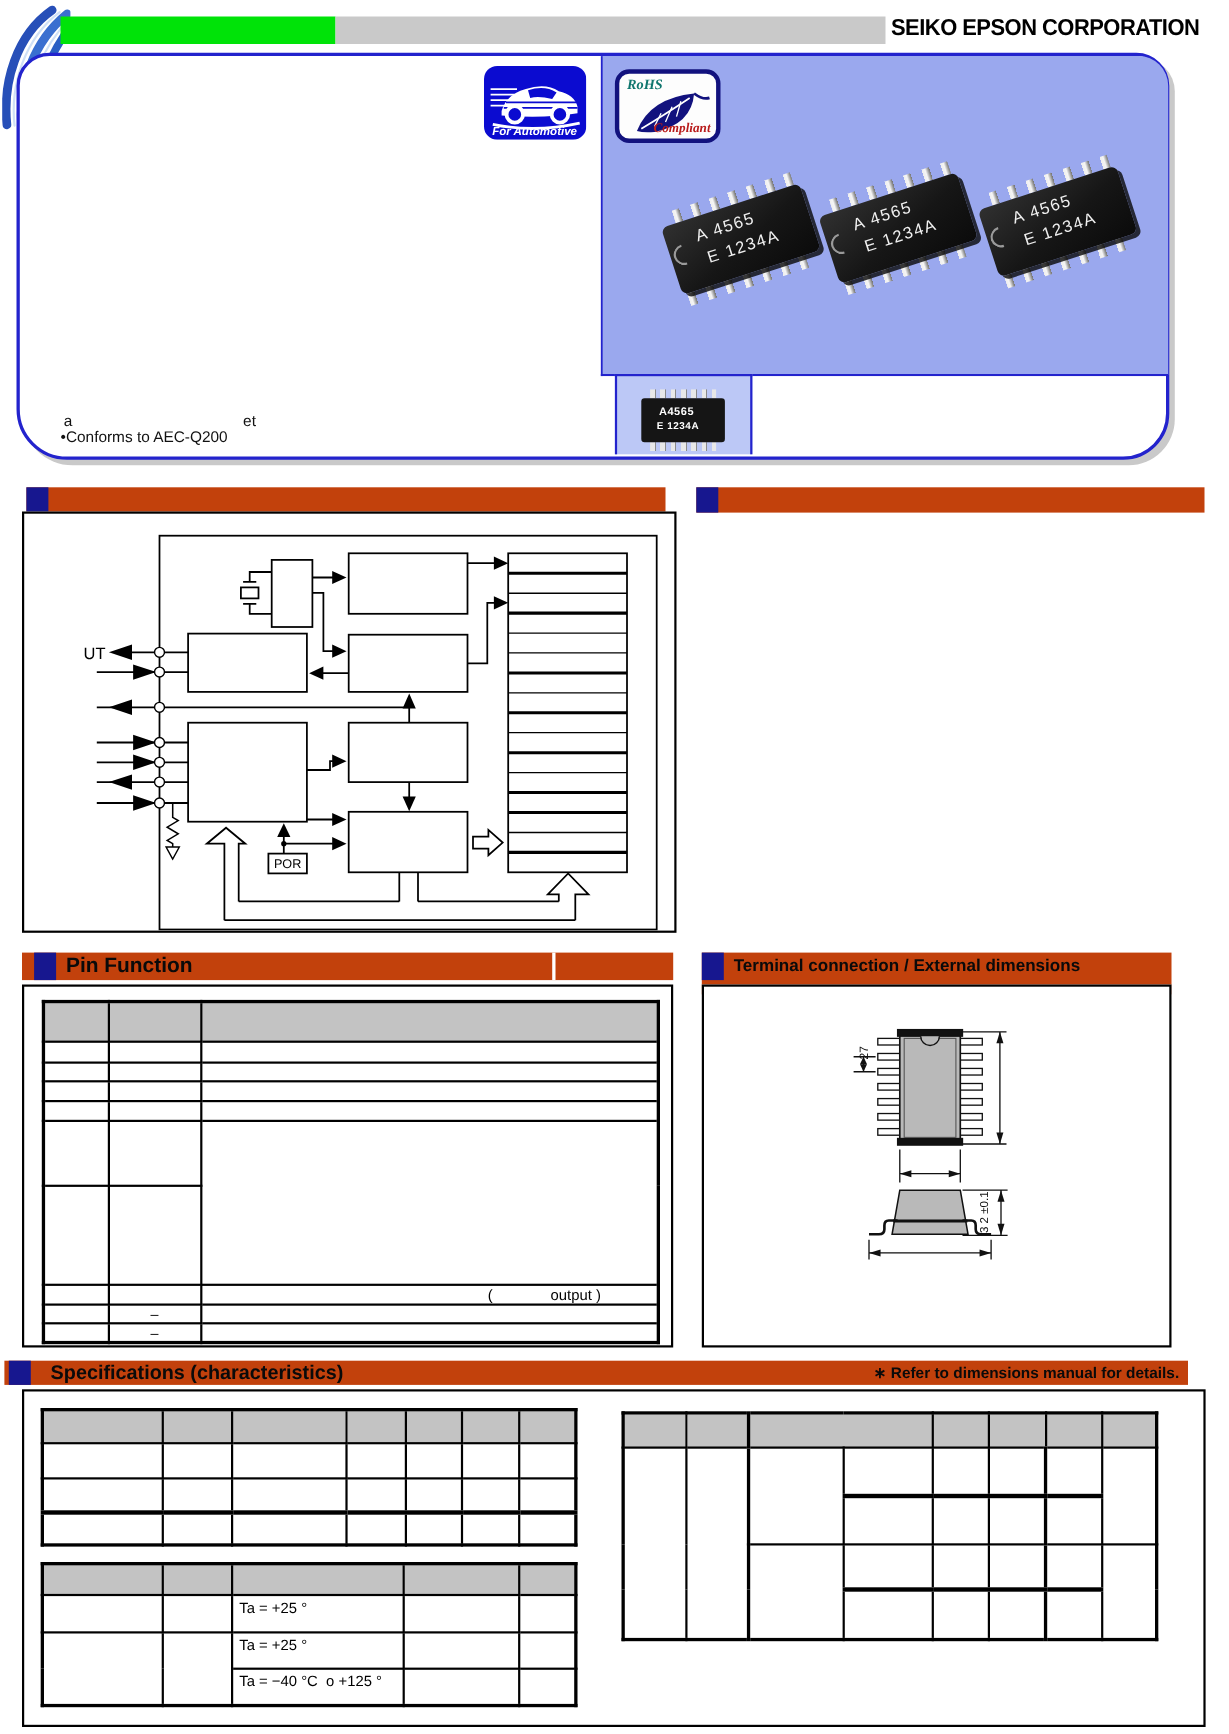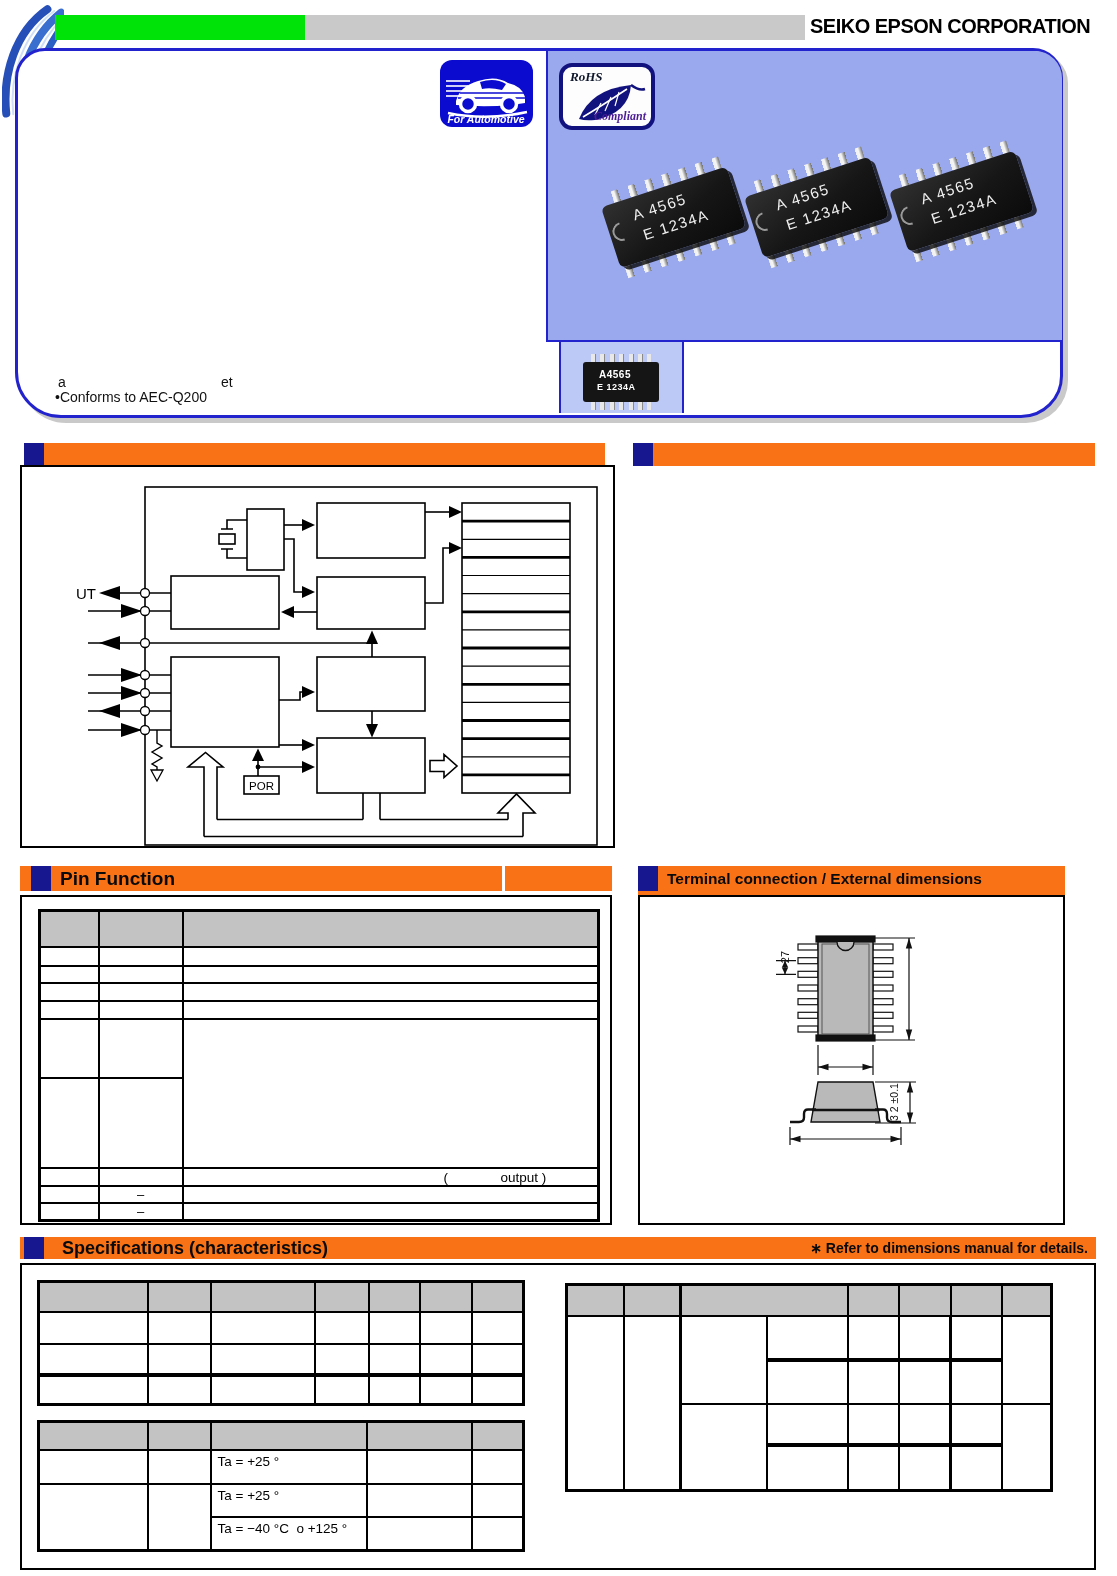--- a/index.html
+++ b/index.html
@@ -21,23 +21,23 @@
         border-left:2px solid #2323cd;border-bottom:2px solid #2323cd;
         border-top-right-radius:27px;}
   .chip-panel{position:absolute;left:541px;top:289px;width:121px;height:71px;background:#bcc8f6;
         border:2px solid #2323cd;border-bottom:none;}
 
   
   .badge-auto{position:absolute;left:422px;top:9px;width:93px;height:67px;}
   .badge-rohs{position:absolute;left:541px;top:12px;width:96px;height:67px;background:#fdfdfd;
         border:4px solid #12127e;border-radius:13px;box-sizing:border-box;}
   .rohs-top{position:absolute;left:7px;top:2px;font-family:"Liberation Serif",serif;
-        font-style:italic;font-weight:bold;font-size:13px;color:#0f172a;}
+        font-style:italic;font-weight:bold;font-size:13px;color:#0f766e;}
   .rohs-bottom{position:absolute;right:5px;bottom:2px;font-family:"Liberation Serif",serif;
-        font-style:italic;font-weight:bold;font-size:12px;color:#4c1d95;}
+        font-style:italic;font-weight:bold;font-size:12px;color:#b91c1c;}
   .rohs-leaf{position:absolute;left:10px;top:12px;}
 
   
   .chip{position:absolute;width:150px;height:118px;transform:rotate(-18deg);}
   .chip .pins{height:12px;background:repeating-linear-gradient(90deg,
         #eeeeee 0px,#f5f5f5 3px,#8f8f8f 6px,#777 7px,rgba(0,0,0,0) 7px,rgba(0,0,0,0) 17.7px);
         width:113px;}
   .chip .pins.top{margin-left:18px;}
   .chip .pins.bottom{margin-left:8px;}
   .chip .body{width:132px;height:64px;margin-left:4px;background:linear-gradient(155deg,#303030,#161616 55%,#0b0b0b);
@@ -52,21 +52,21 @@
   .schip{position:absolute;left:22px;top:12px;width:76px;}
   .schip .spins{height:8px;background:repeating-linear-gradient(90deg,
         #e8e8e8 0 4px,#8a8a8a 4px 5px,rgba(0,0,0,0) 5px 9.4px);width:60px;margin-left:8px;}
   .schip .sbody{width:76px;height:40px;background:#151515;border-radius:3px;position:relative;color:#fff;}
   .schip .s1{position:absolute;left:16px;top:7px;font-size:10px;font-weight:bold;letter-spacing:.5px;}
   .schip .s2{position:absolute;left:14px;top:20px;font-size:9px;font-weight:bold;letter-spacing:.5px;}
 
   .feat{position:absolute;font-size:14px;color:#111;}
 
   
-  .secbar{position:absolute;height:23px;background:#f97316;}
+  .secbar{position:absolute;height:23px;background:#c2410c;}
   .secbar .navy{position:absolute;left:0;top:0;width:20px;height:23px;background:#17178f;}
   .secbar .lbl{position:absolute;left:40px;top:0;line-height:23px;font-weight:bold;color:#0a0a0a;white-space:nowrap;}
   .secbar .gap{position:absolute;top:0;width:3px;height:23px;background:#fff;}
 
   
   .boxc{position:absolute;background:#fff;border:2px solid #000;box-sizing:border-box;}
 
   
   table{border-collapse:collapse;table-layout:fixed;position:absolute;}
   td{border:2px solid #000;padding:0;font-size:13px;vertical-align:top;overflow:hidden;}
@@ -422,21 +422,21 @@
         <polygon points="270,185 266.8,195.5 273.2,195.5"></polygon>
           <polygon points="270,226 266.8,215.5 273.2,215.5"></polygon>
         <polygon points="150,242 160.5,238.8 160.5,245.2"></polygon>
           <polygon points="261,242 250.5,238.8 250.5,245.2"></polygon>
       </g>
       <text x="147" y="62" font-size="11" fill="#111" text-anchor="middle" transform="rotate(-90 147 60)">27</text>
       <text x="255" y="208" font-size="10.5" fill="#111" text-anchor="middle" transform="rotate(-90 255 205)">3 2 ±0.1</text>
     </svg>
   </div>
 
-  <div class="secbar" style="left:20px;top:1237px;width:1076px;height:22px;">
+  <div class="secbar" style="left:4px;top:1237px;width:1076px;height:22px;">
     <div class="navy" style="left:4px;height:22px;"></div>
     <div class="lbl" style="left:42px;font-size:18px;line-height:22px;">Specifications (characteristics)</div>
     <div class="lbl" style="left:auto;right:8px;font-size:14px;line-height:22px;">∗ Refer to dimensions manual for details.</div>
   </div>
 
   <div class="boxc" style="left:20px;top:1263px;width:1076px;height:307px;">
 
     <table class="ot" style="left:15px;top:15px;width:485px;">
       <colgroup>
           <col style="width:109px">

